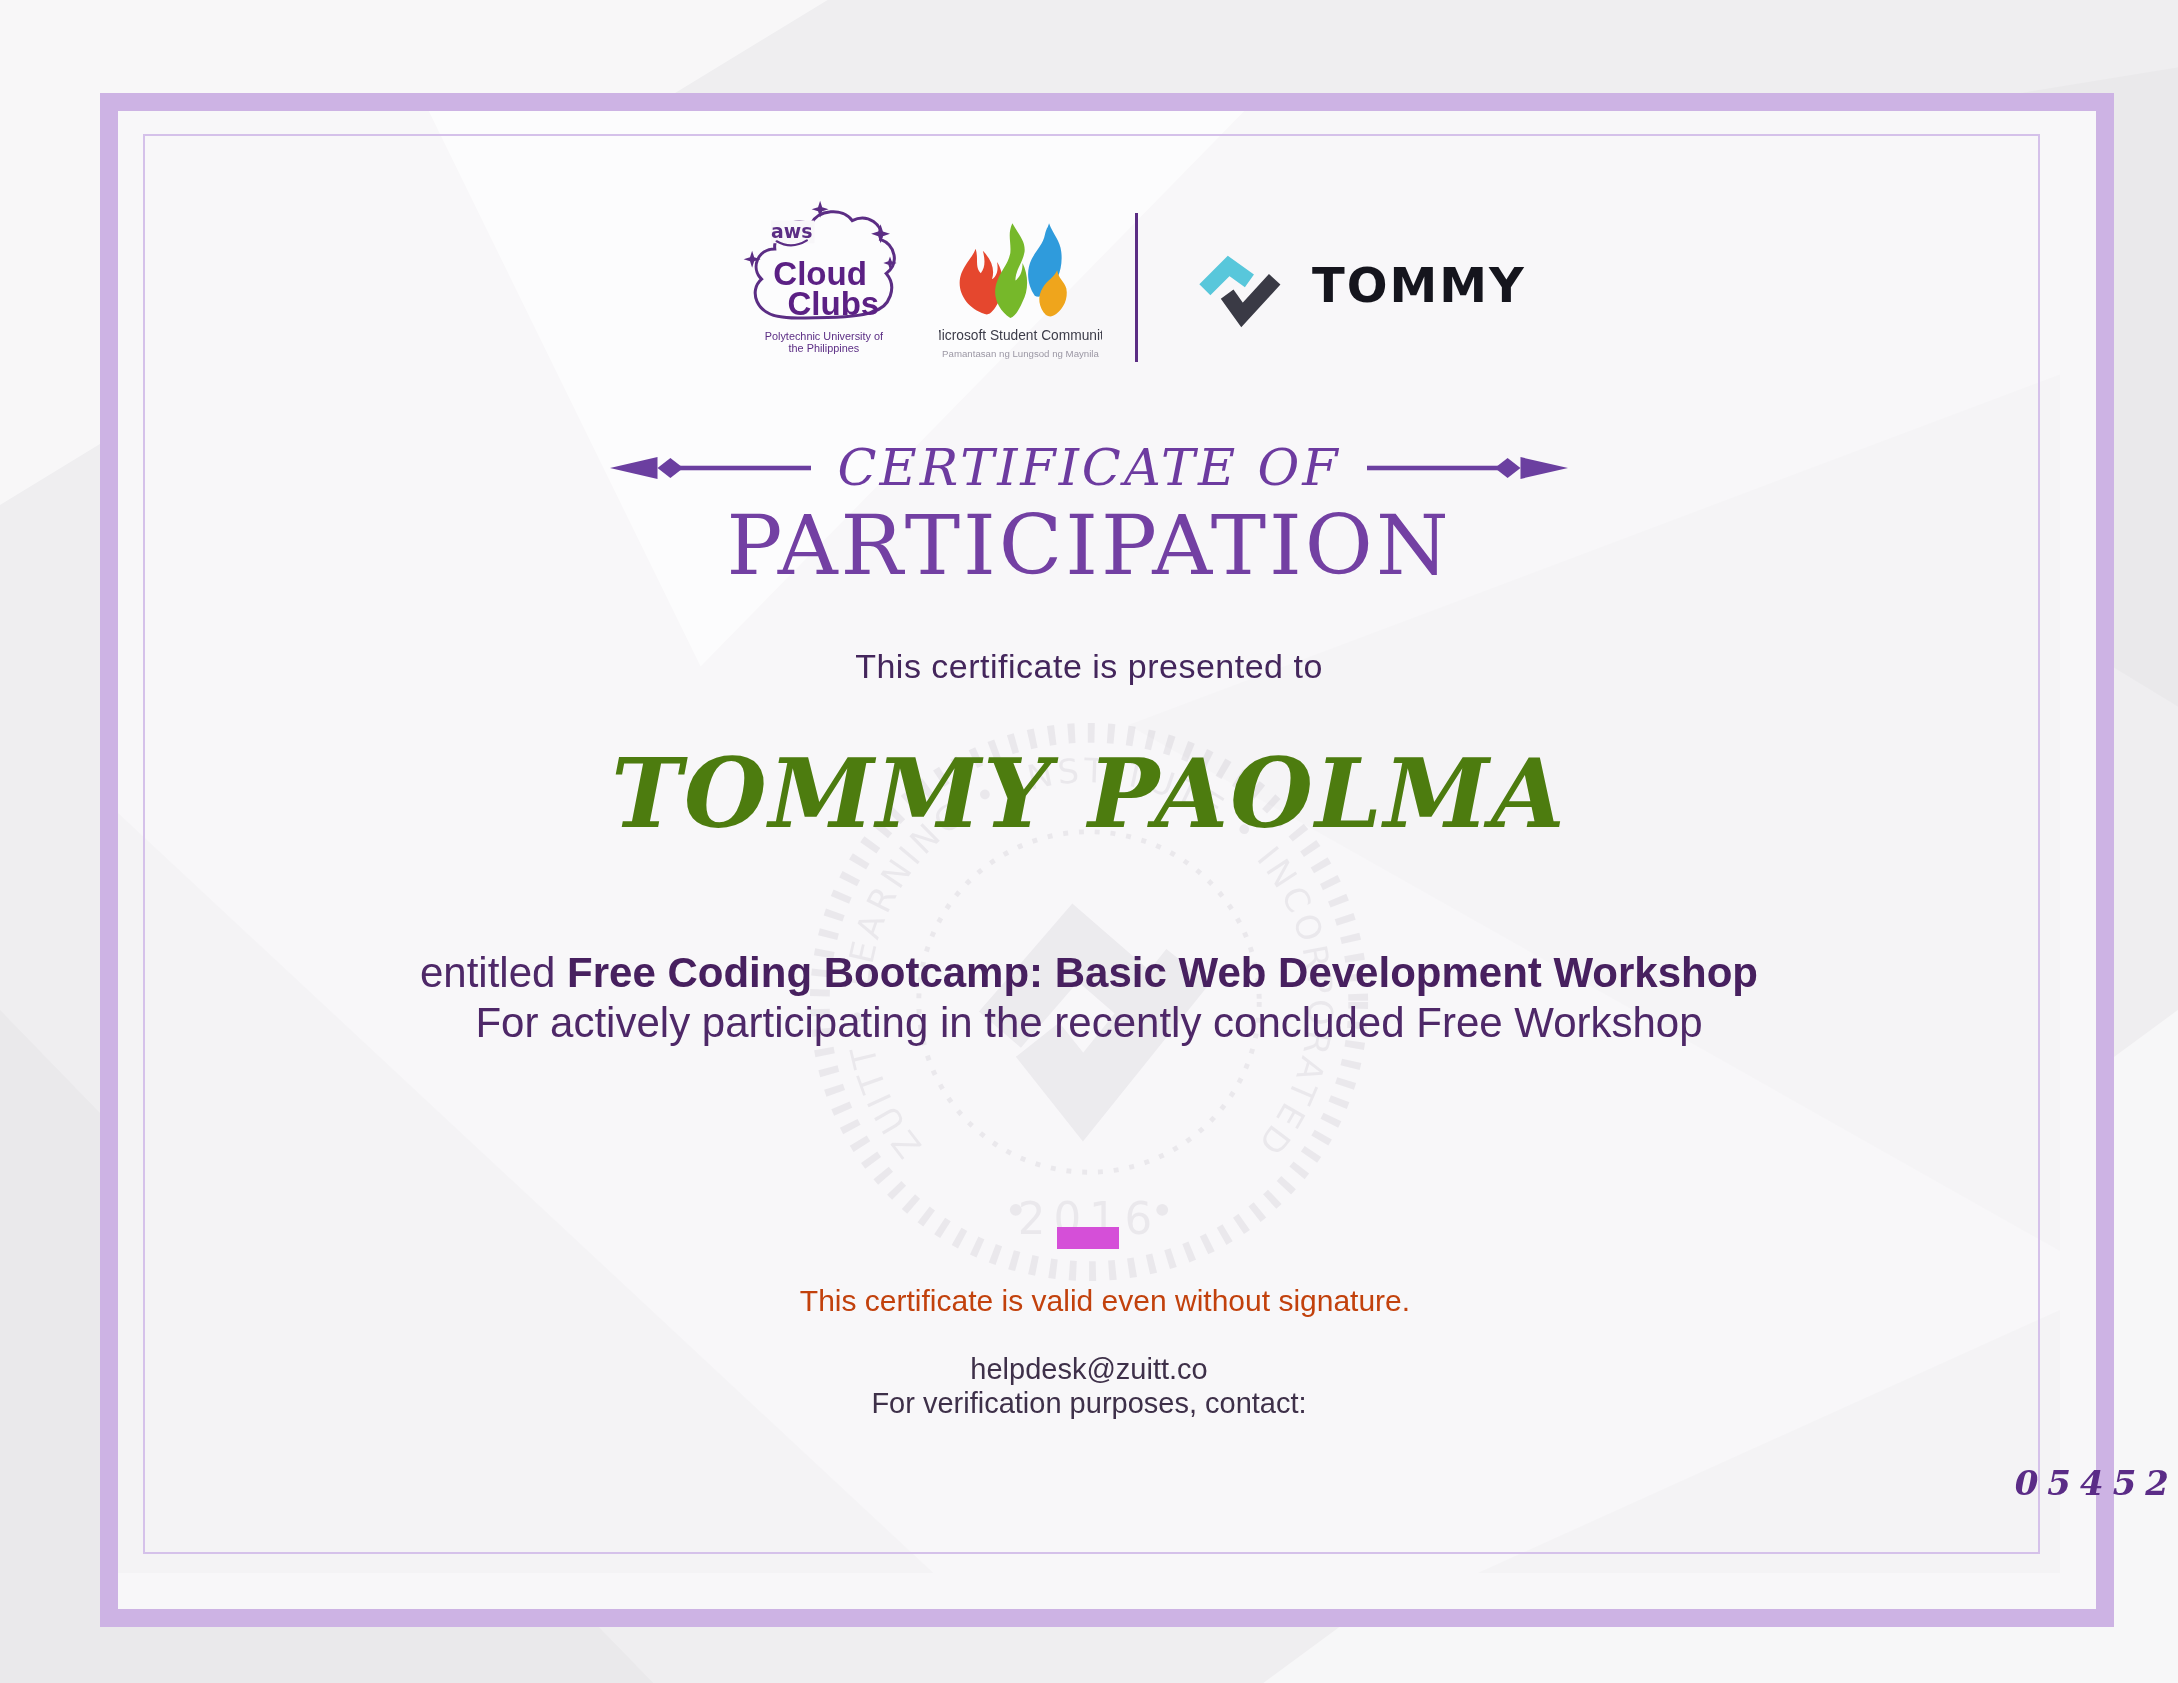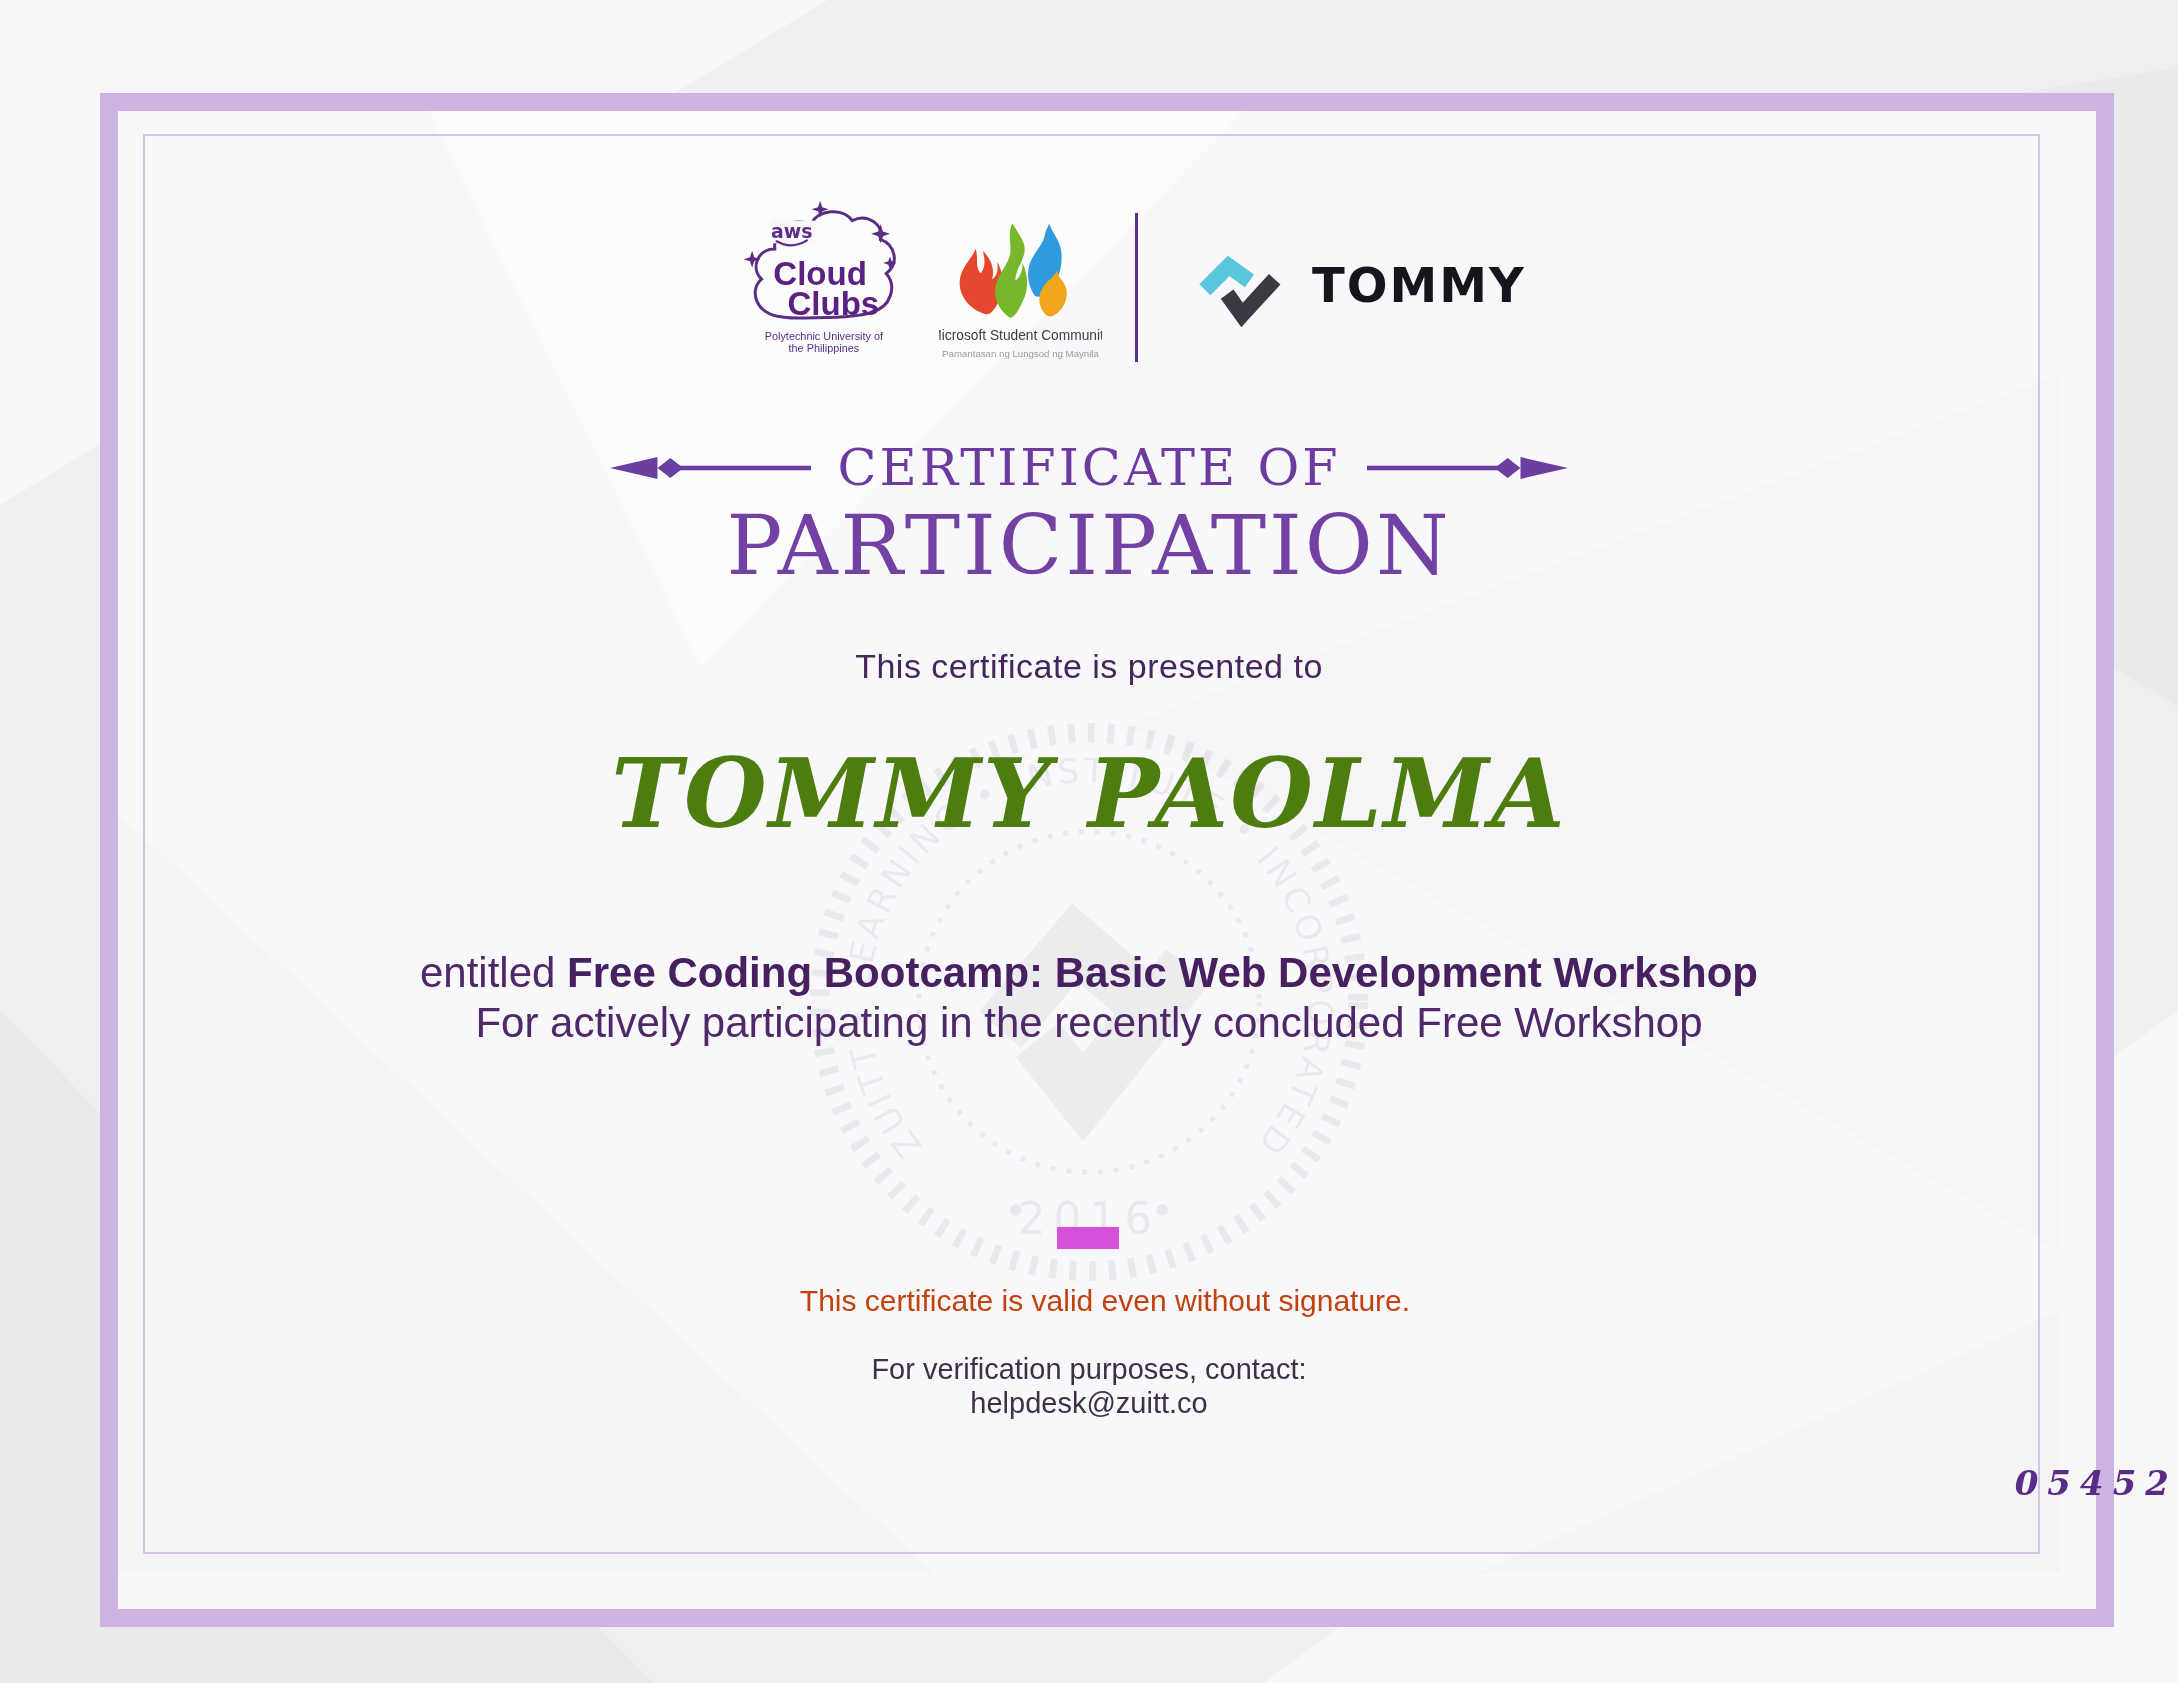--- a/index.html
+++ b/index.html
@@ -26,21 +26,21 @@
   .seal{position:absolute;left:802px;top:715px;width:574px;height:574px;}
 
   .logos-aws{position:absolute;left:735px;top:196px;}
   .logos-msc{position:absolute;left:939px;top:210px;}
   .logo-divider{position:absolute;left:1135px;top:213px;width:3px;height:149px;background:#5b2d84;}
   .logos-zuitt{position:absolute;left:1190px;top:241px;display:flex;align-items:center;gap:18px;}
   .zuitt-word{font-family:"DejaVu Sans", sans-serif;font-weight:bold;font-size:48px;
               letter-spacing:2px;color:#15151d;}
 
   .kicker-row{position:absolute;left:0;top:432px;width:100%;height:71px;
-              display:flex;align-items:center;justify-content:center;gap:26px;}
+              display:flex;align-items:center;justify-content:center;gap:26px;font-style:italic;}
   .kicker{font-family:"DejaVu Serif", serif;font-size:51px;letter-spacing:3px;color:#6d3ba0;line-height:71px;}
   .deco svg{display:block;}
   .deco-r svg{transform:scaleX(-1);}
   .main-title{position:absolute;left:0;top:497px;width:100%;text-align:center;
               font-family:"DejaVu Serif", serif;font-size:83px;letter-spacing:3px;color:#7340a3;}
   .presented{position:absolute;left:0;top:647px;width:100%;text-align:center;
              font-size:34px;color:#44265c;letter-spacing:0.5px;}
   .recipient{position:absolute;left:0;top:738px;width:100%;text-align:center;
              font-family:"DejaVu Serif", serif;font-style:italic;font-weight:bold;
              font-size:95px;letter-spacing:2px;color:#4d7c0f;}
@@ -158,19 +158,19 @@
       <span>entitled</span>
       <b>Free Coding Bootcamp: Basic Web Development Workshop</b>
     </div>
     <div>For actively participating in the recently concluded Free Workshop</div>
   </div>
 
   <div class="sig-block"></div>
 
   <div class="valid-note">This certificate is valid even without signature.</div>
   <div class="contact">
+    <div>helpdesk@zuitt.co</div>
     <div>For verification purposes, contact:</div>
-    <div>helpdesk@zuitt.co</div>
   </div>
   <div class="cert-no">05452</div>
 
 </div>
 
 
 </body></html>

